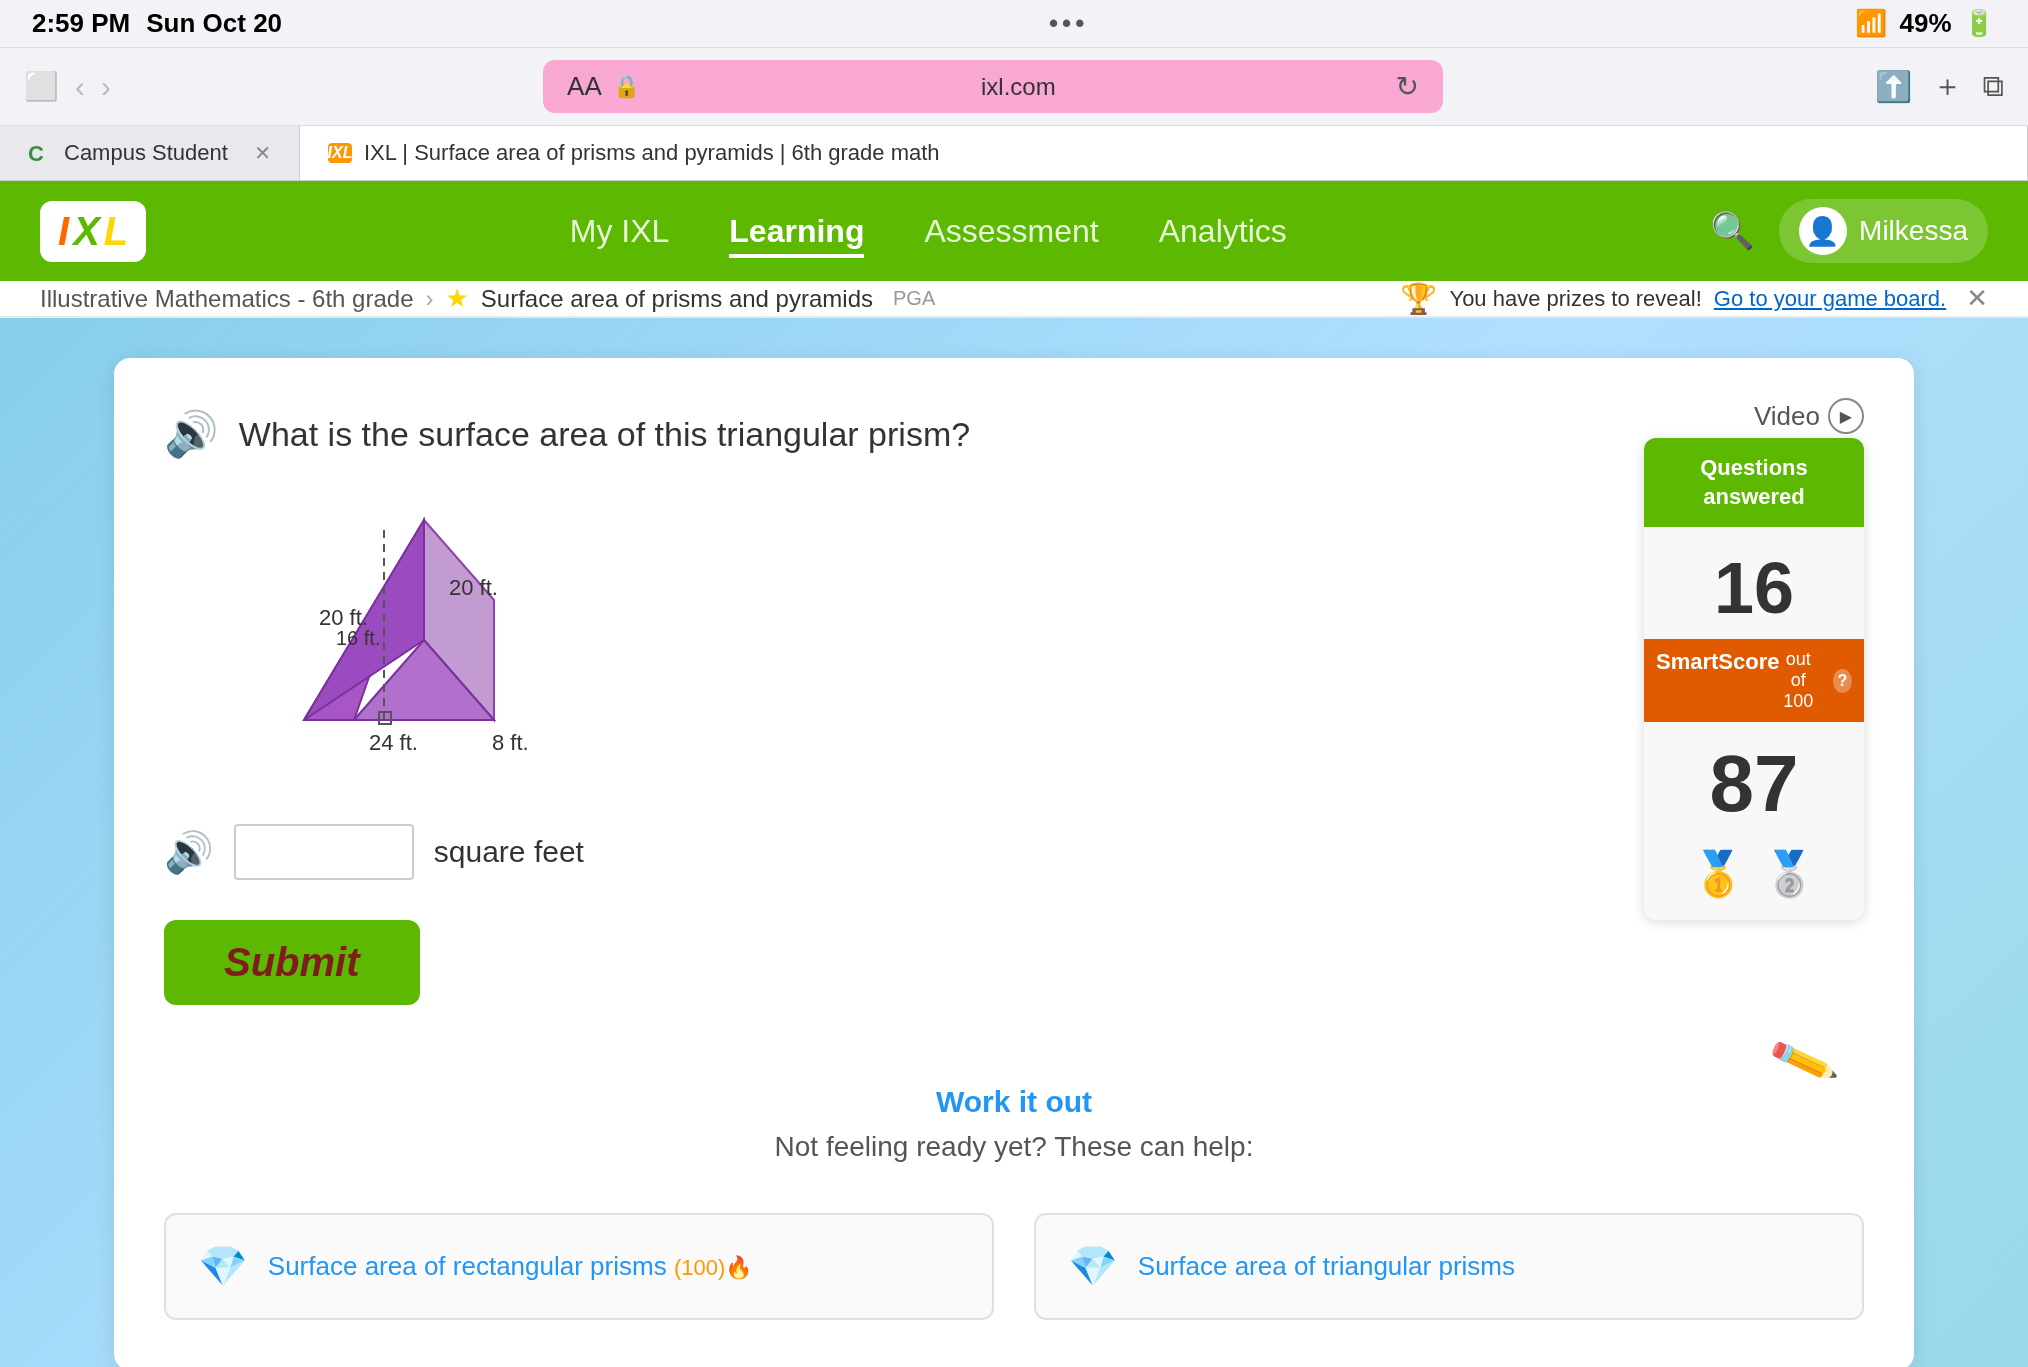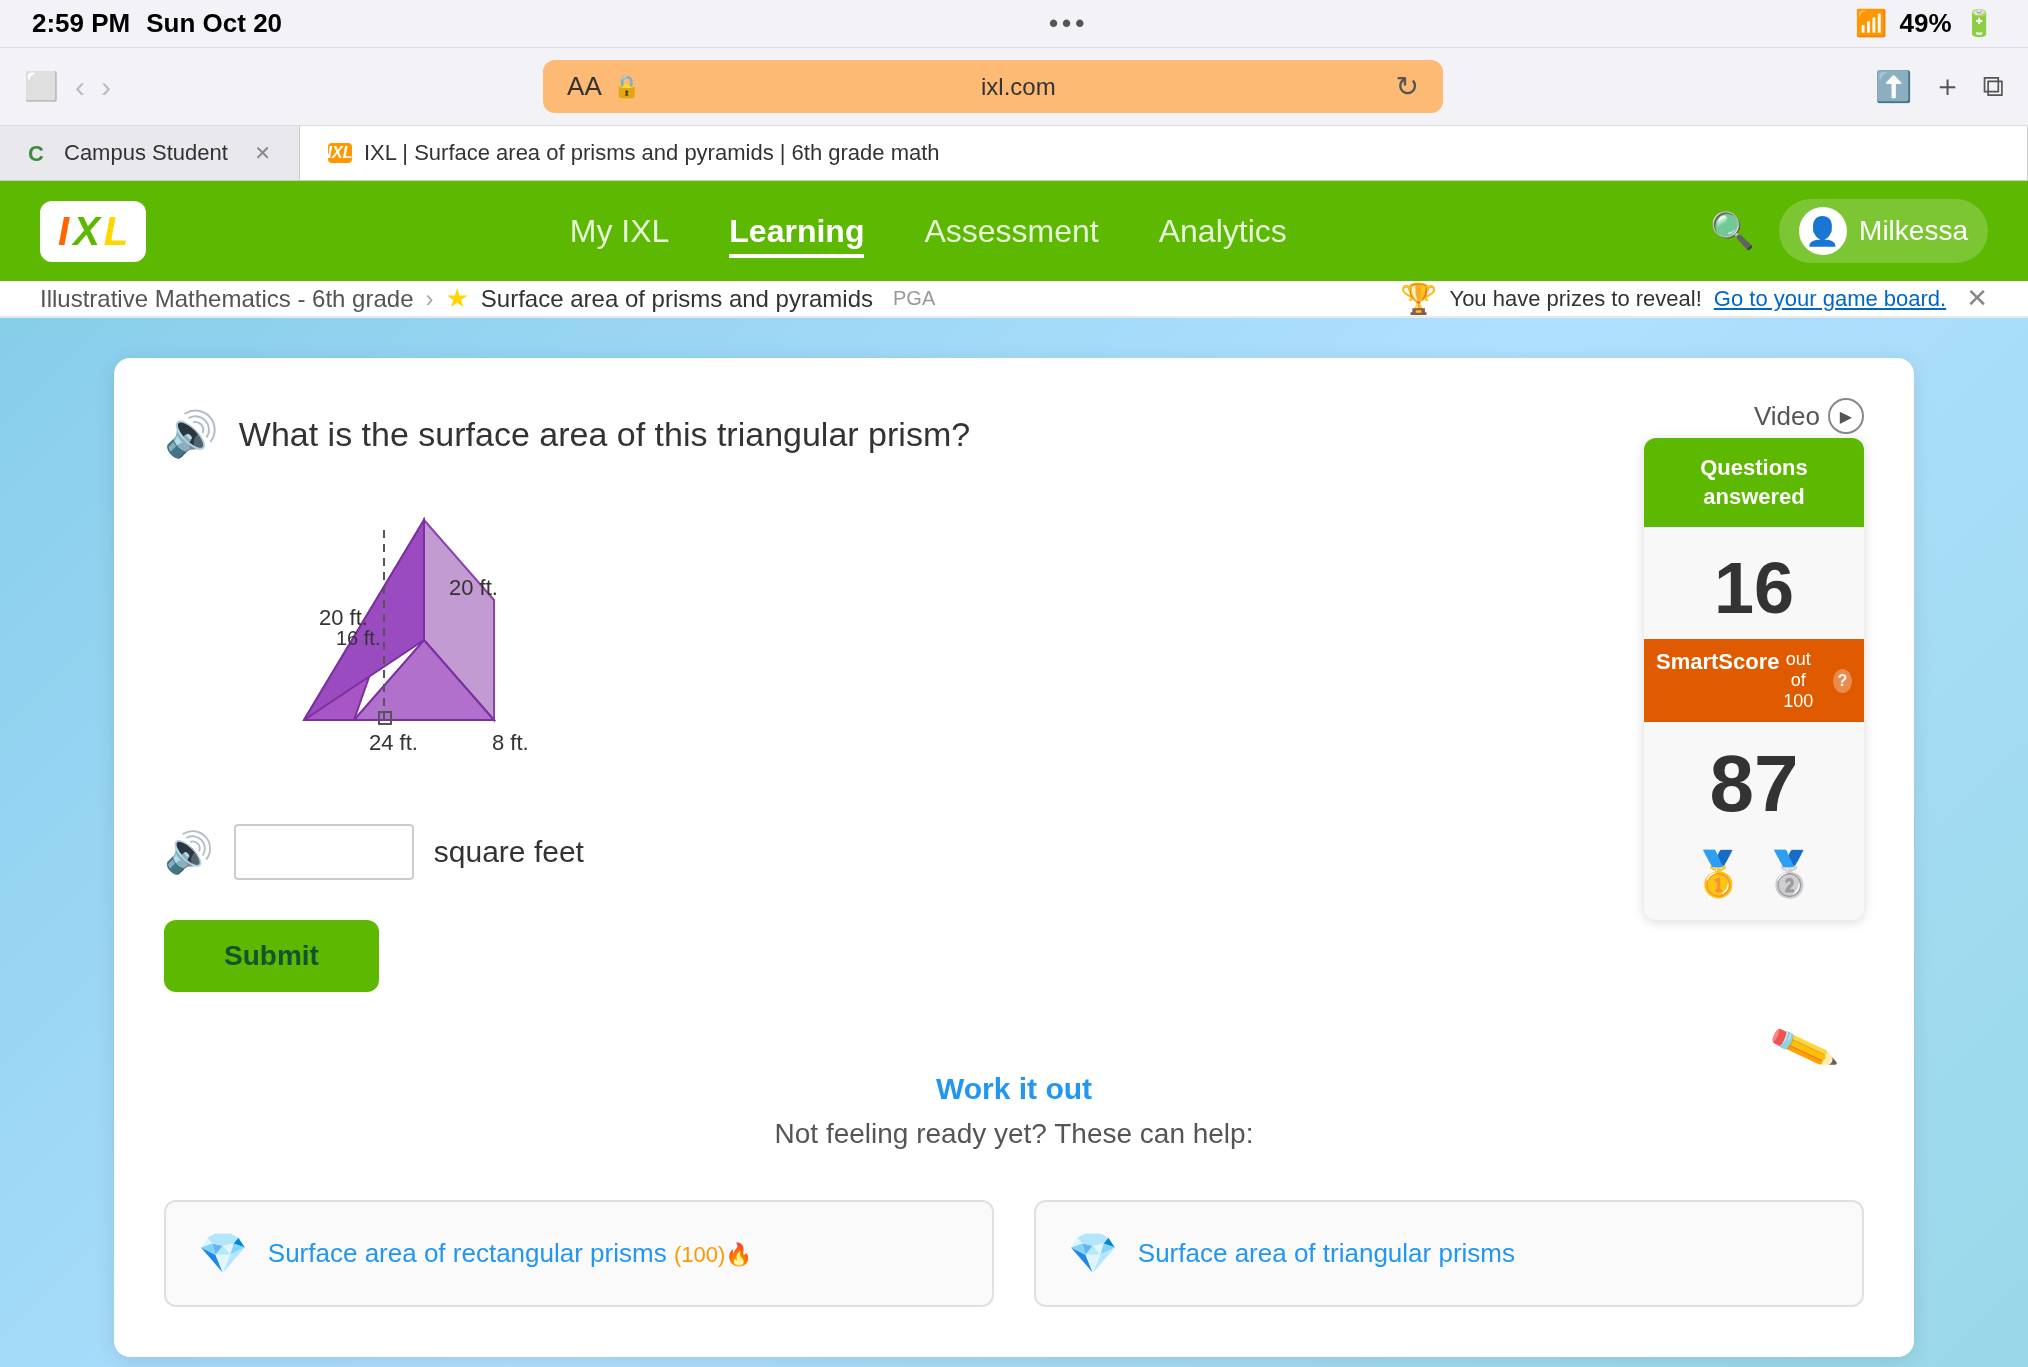--- a/index.html
+++ b/index.html
@@ -19,21 +19,21 @@
       background: #f2f2f7; padding: 12px 24px;
       display: flex; align-items: center; gap: 16px;
       border-bottom: 1px solid #ddd;
     }
     .browser-controls { display: flex; align-items: center; gap: 16px; }
     .ctrl-btn { font-size: 30px; color: #555; cursor: pointer; }
     .ctrl-btn.disabled { color: #bbb; }
     .sidebar-btn { font-size: 28px; color: #555; }
     .address-bar {
       flex: 1; display: flex; align-items: center;
-      background: #fdba74; border-radius: 12px; padding: 10px 24px;
+      background: #f9a8d4; border-radius: 12px; padding: 10px 24px;
       gap: 12px; max-width: 900px; margin: 0 auto;
     }
     .aa-text { font-size: 26px; color: #333; font-weight: 500; }
     .lock-icon { font-size: 22px; color: #666; }
     .url-text { font-size: 24px; color: #333; flex: 1; text-align: center; }
     .reload-btn { font-size: 28px; color: #555; }
     .browser-actions { display: flex; gap: 20px; align-items: center; }
     .action-btn { font-size: 30px; color: #555; }
 
     
@@ -172,23 +172,23 @@
     
     .answer-area { display: flex; align-items: center; gap: 20px; margin: 40px 0; }
     .answer-speaker { color: #4db8ff; font-size: 40px; cursor: pointer; }
     .answer-input {
       width: 180px; height: 56px; border: 2px solid #ccc; border-radius: 4px;
       font-size: 28px; padding: 8px 12px; outline: none;
     }
     .answer-unit { font-size: 30px; color: #333; }
 
     .submit-btn {
-      background: #5cb800; color: #14532d; border: none;
-      border-radius: 12px; padding: 20px 60px; font-size: 28px;
-      font-weight: 600; cursor: pointer;
+      background: #5cb800; color: #7f1d1d; border: none;
+      border-radius: 12px; padding: 20px 60px; font-size: 40px;
+      font-weight: 600; cursor: pointer; font-style: italic;
     }
 
     
     .edit-icon {
       position: absolute; bottom: 280px; right: 80px;
       color: #4db8ff; font-size: 48px; cursor: pointer; transform: rotate(-20deg);
     }
 
     
     .work-it-out { text-align: center; padding: 20px 0; }

